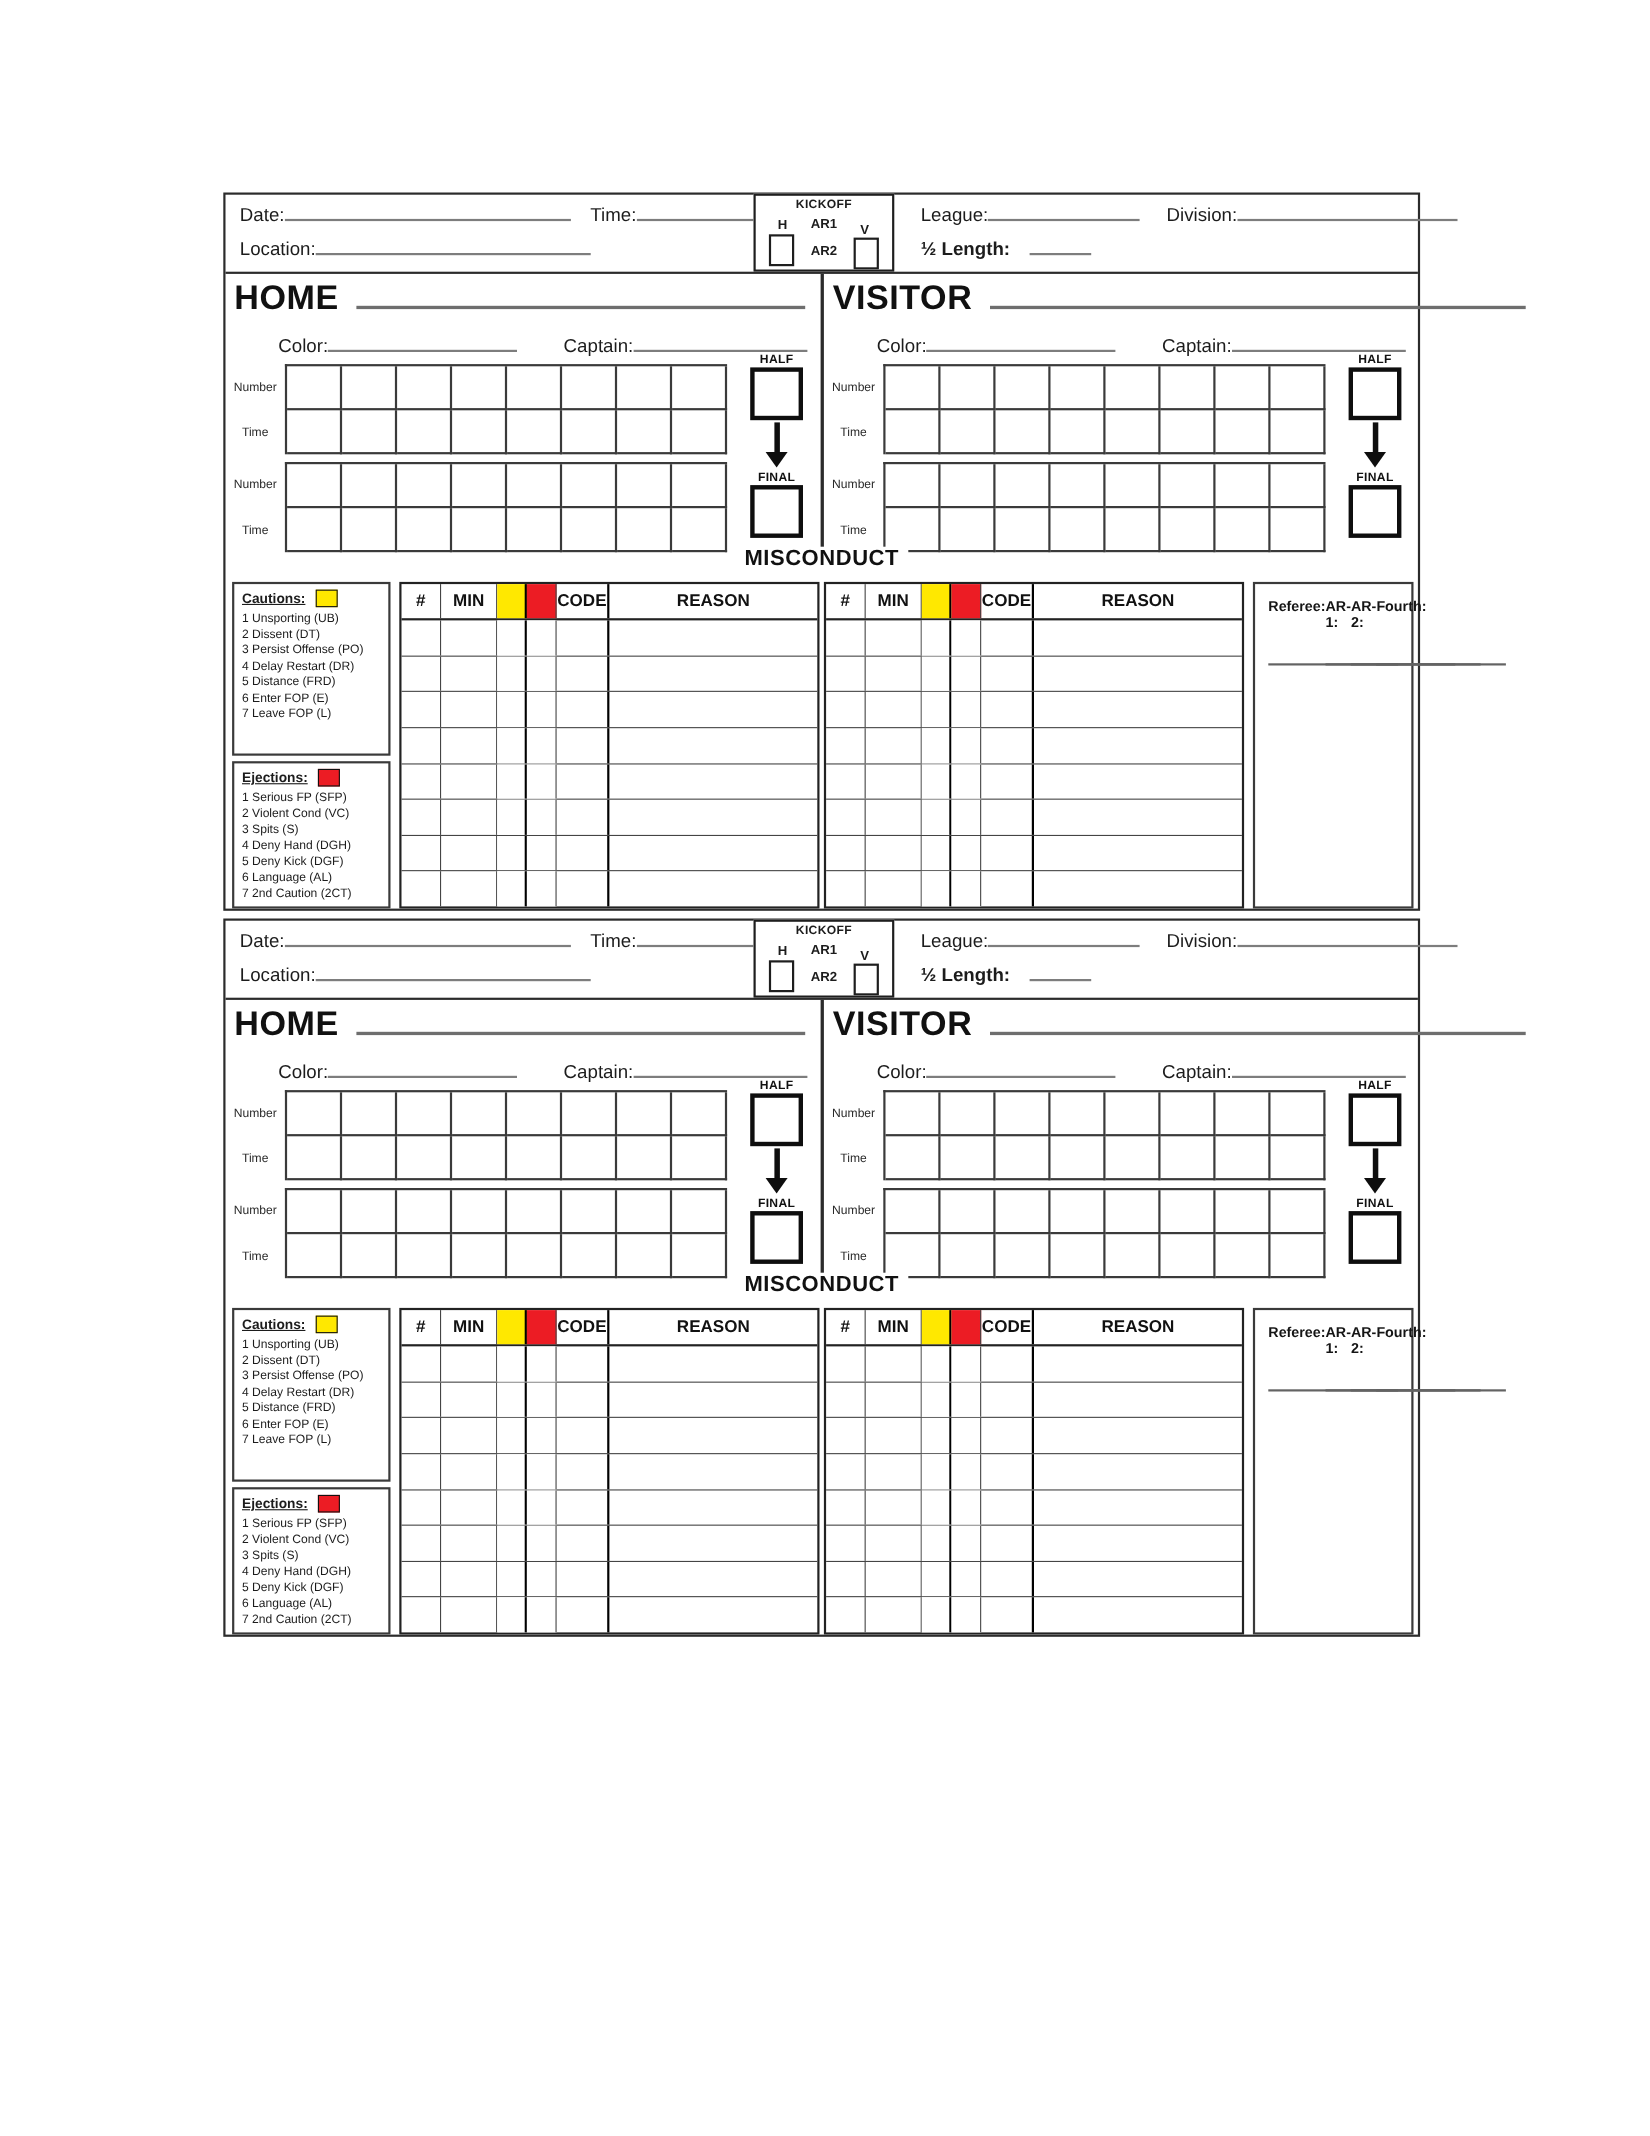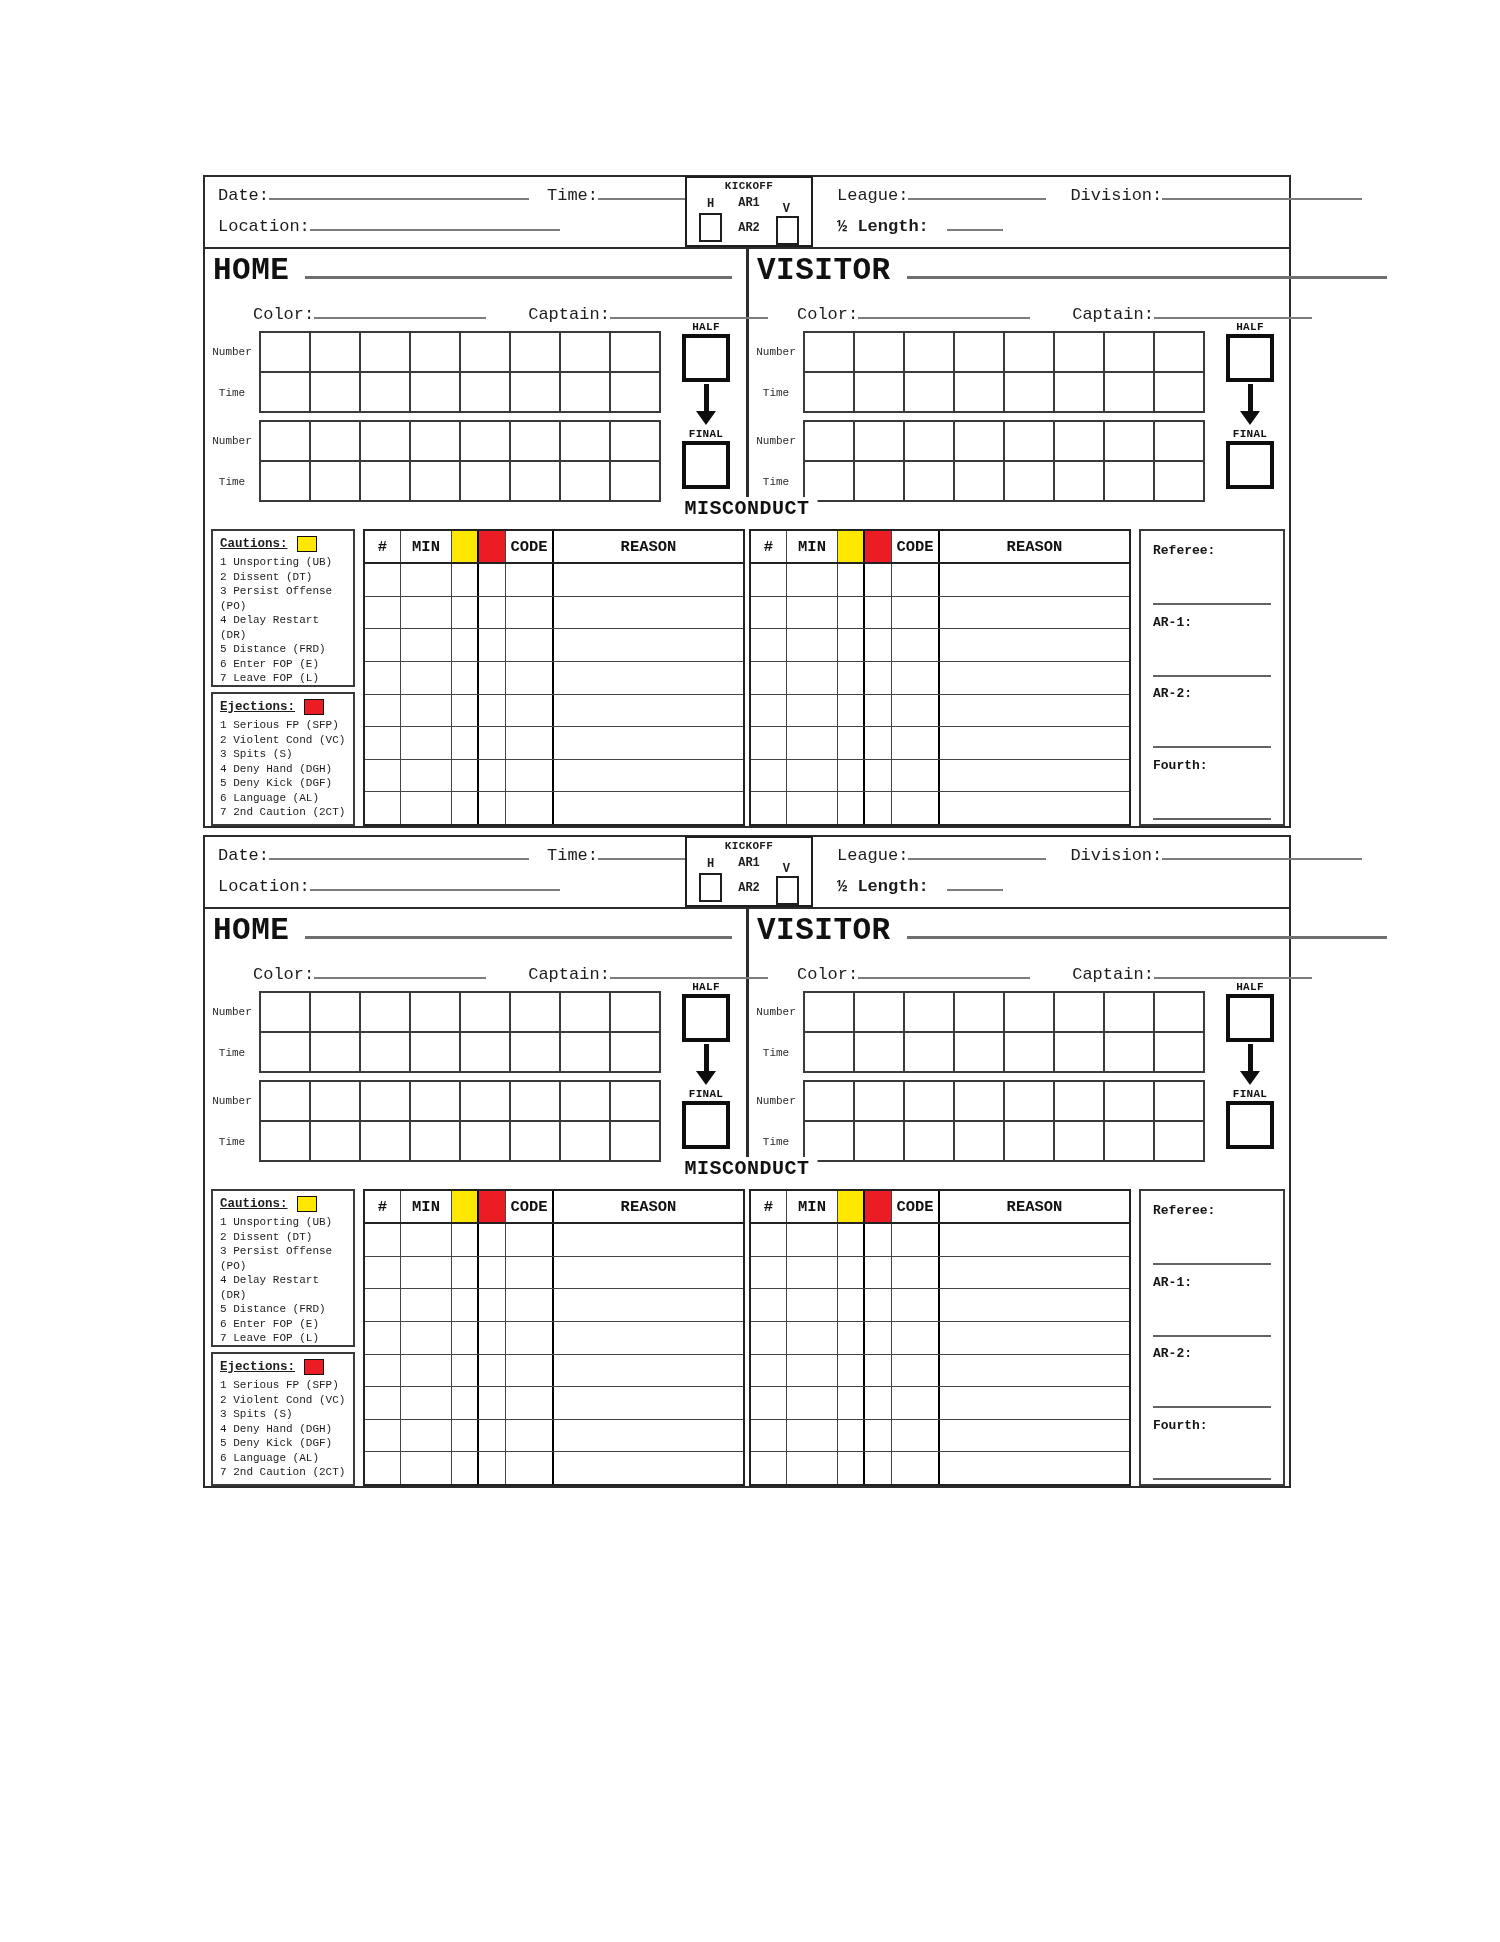--- a/index.html
+++ b/index.html
@@ -12,21 +12,20 @@
     overflow: hidden;
   }
   #sheet { position: absolute; left: 203px; top: 175px; }
 
   .card {
     position: relative;
     width: 1088px; height: 653px;
     border: 2px solid #2b2b2b;
     background: #fff;
     margin-bottom: 7px;
-    font-family: Liberation Mono, monospace;
   }
 
   
   .hdr {
     position: absolute; left: 0; top: 0;
     width: 100%; height: 72px;
     border-bottom: 2px solid #2b2b2b;
   }
   .hdr-row { position: absolute; white-space: nowrap; font-size: 17px; }
   .lbl { color: #1c1c1c; }
@@ -153,21 +152,21 @@
   .mhead .mcell {
     display: flex; align-items: center; justify-content: center;
     font-size: 15.5px; font-weight: bold; color: #111;
   }
 
   .officials {
     position: absolute; left: 934px; top: 352px;
     width: 146px; height: 297px;
     border: 2px solid #3a3a3a; background: #fff;
     padding: 12px 12px 0 12px;
-    display: flex; flex-direction: column; justify-content: space-between;
+    display: flex; flex-direction: row; justify-content: space-between;
   }
   .off-block { position: relative; height: 66px; }
   .off-label { font-size: 13px; font-weight: bold; color: #151515; }
   .off-line { position: absolute; bottom: 4px; left: 0; width: 118px; border-bottom: 2px solid #636363; }
 </style>
 </head>
 <body>
 
 <div id="sheet">
   <div class="card">

